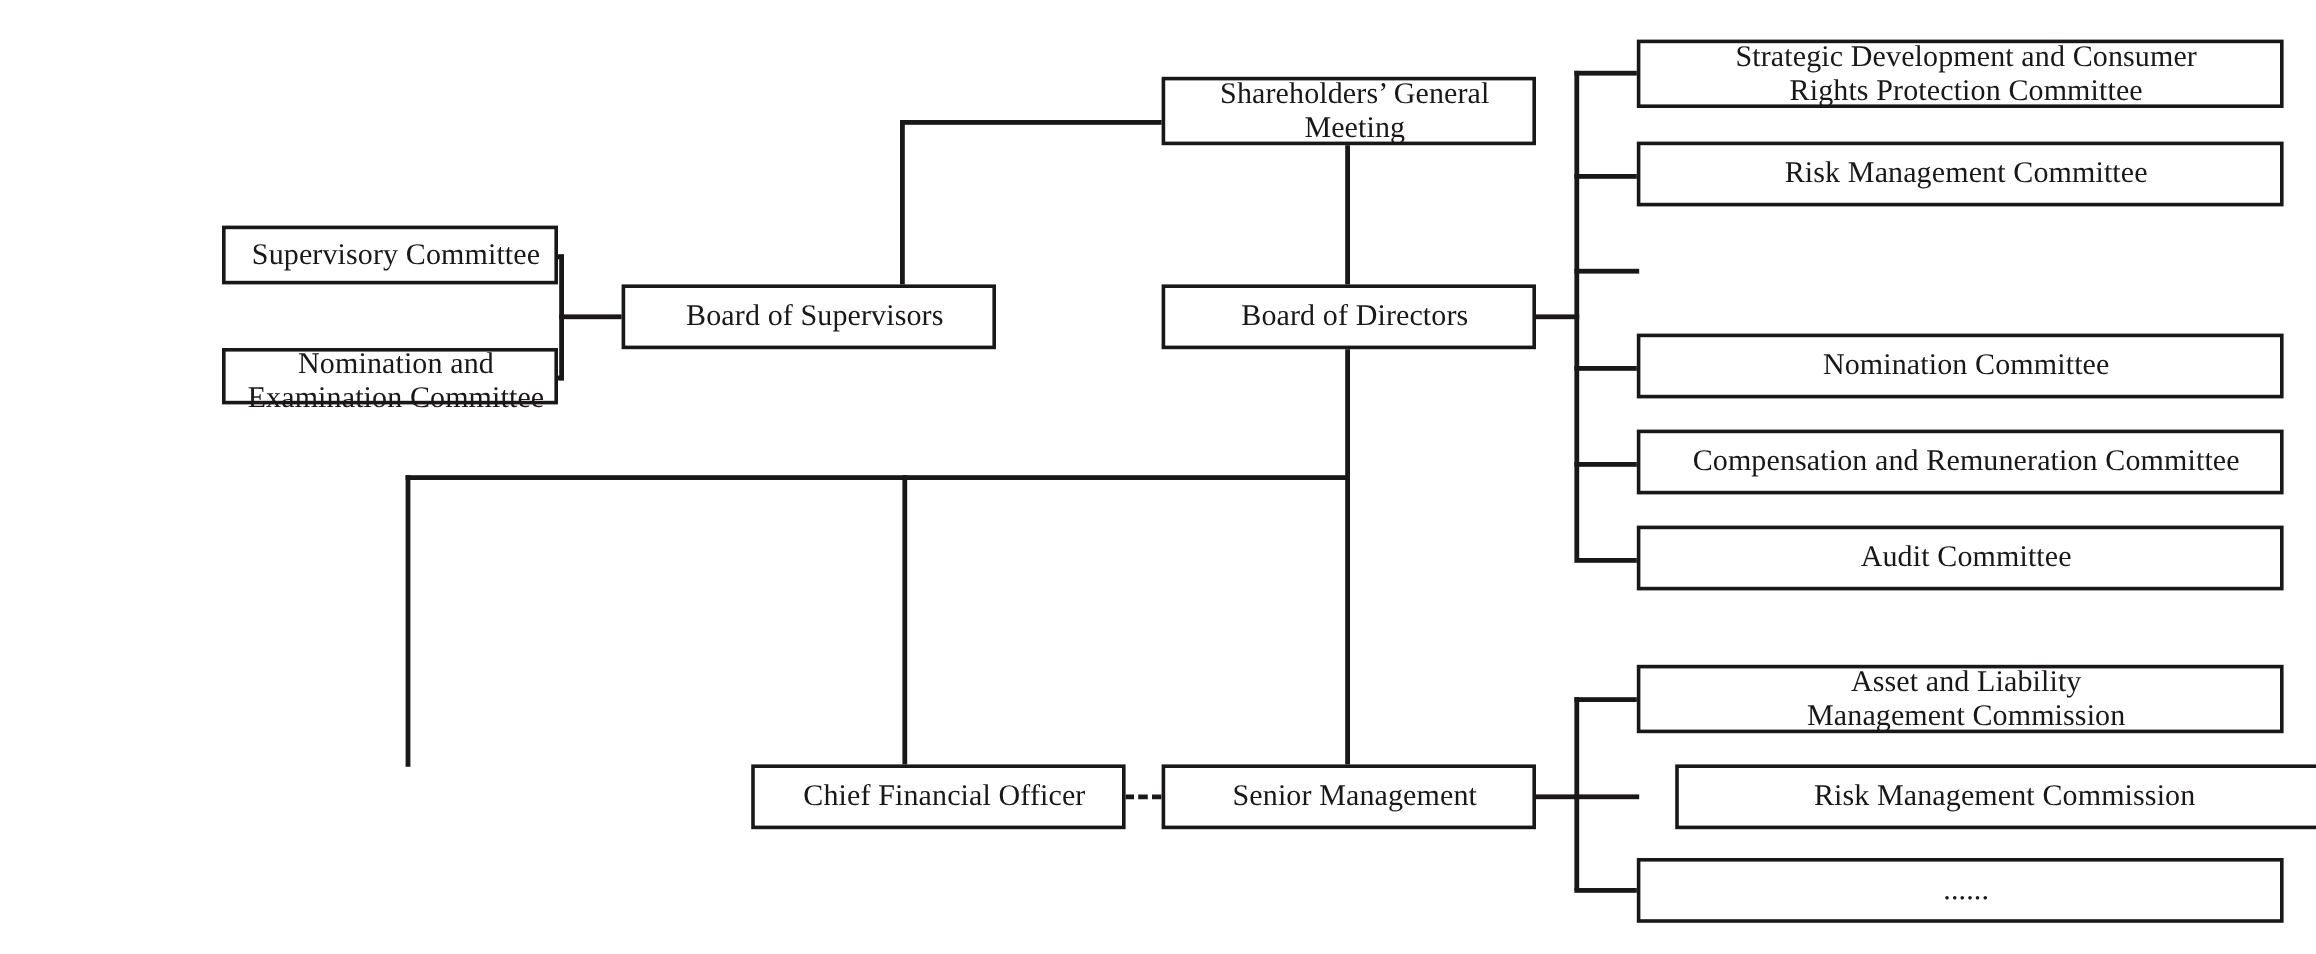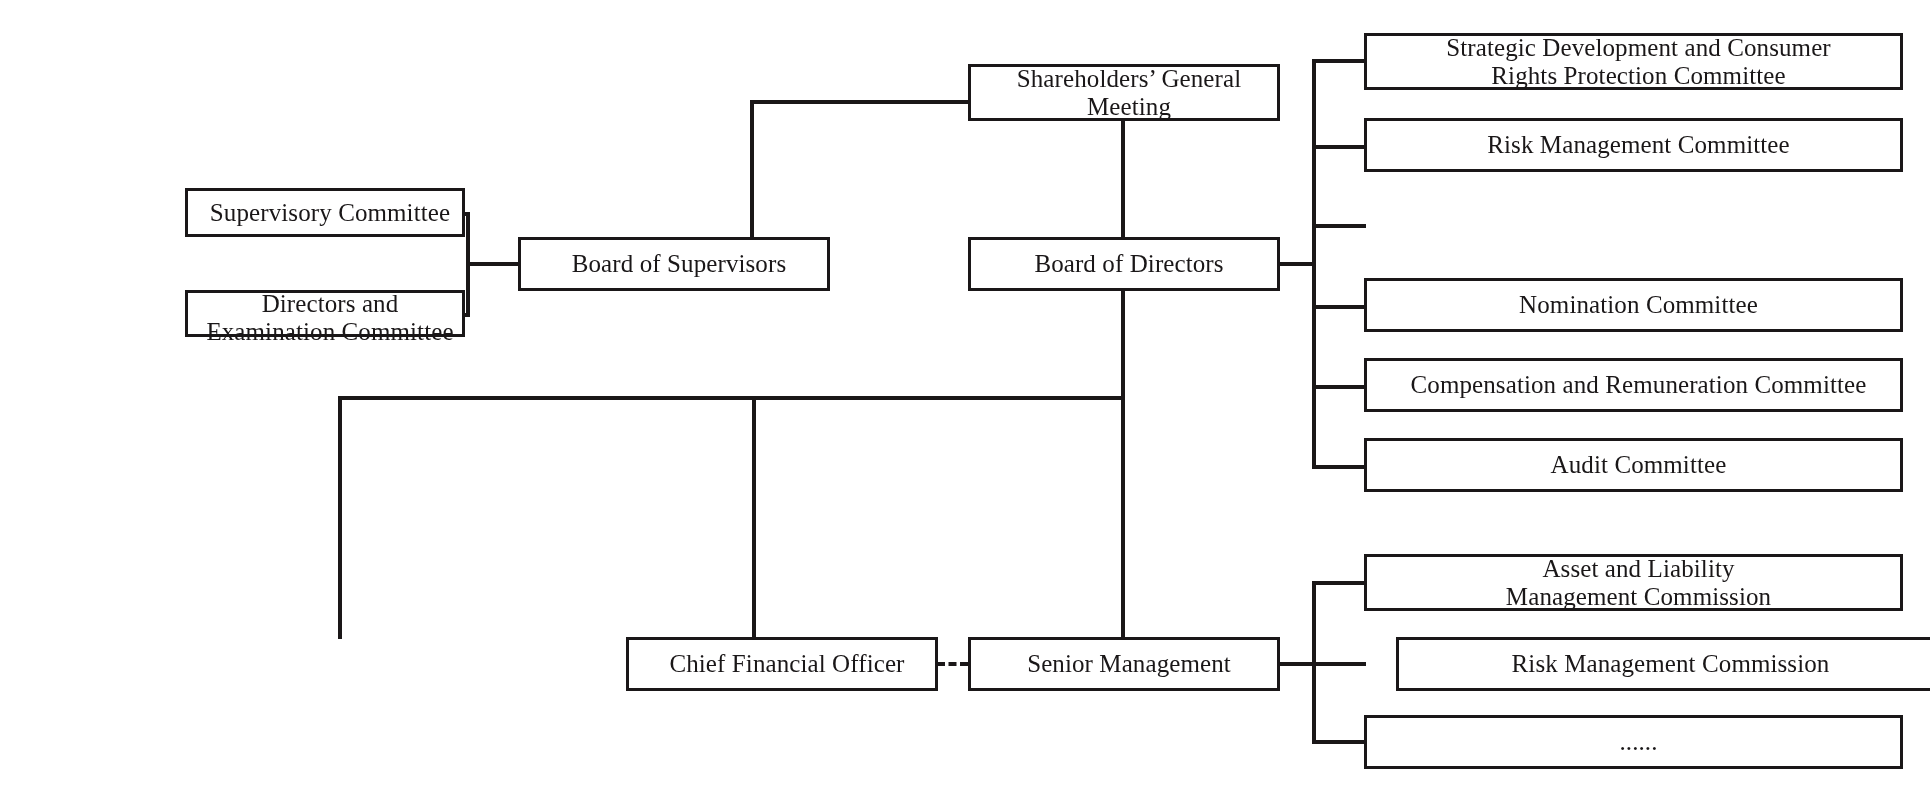--- a/index.html
+++ b/index.html
@@ -109,21 +109,21 @@
 
   <div class="node" style="left:968px; top:237px; width:312px; height:54px;">
     <span class="label">Board of Directors</span>
   </div>
 
   <div class="node" style="left:185px; top:188px; width:280px; height:49px;">
     <span class="label">Supervisory Committee</span>
   </div>
 
   <div class="node overflow" style="left:185px; top:290px; width:280px; height:47px;">
-    <span class="label">Directors and
+    <span class="label">Nomination and
 Examination Committee</span>
   </div>
 
 
   <div class="node" style="left:600px; top:637px; width:312px; height:54px;margin-left:26px;">
     <span class="label">Chief Financial Officer</span>
   </div>
 
   <div class="node" style="left:968px; top:637px; width:312px; height:54px;">
     <span class="label">Senior Management</span>

